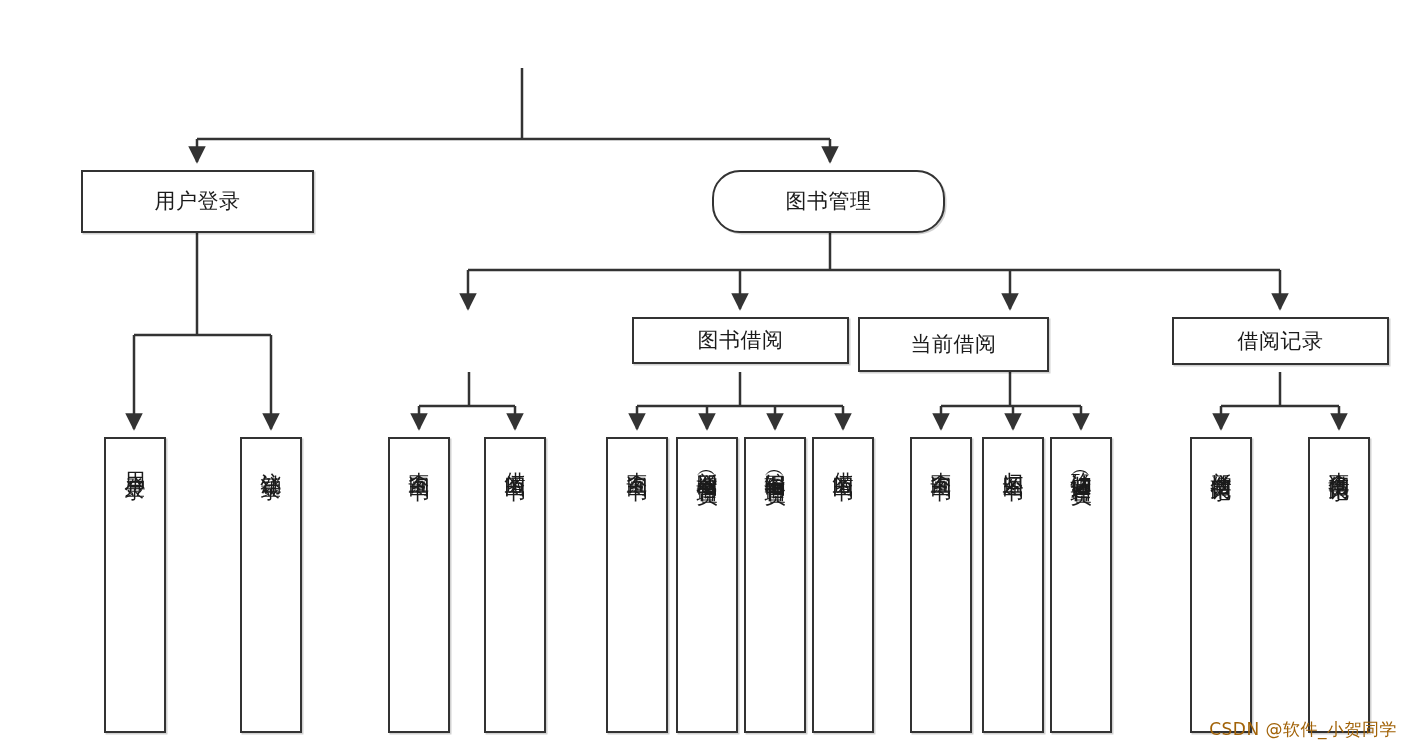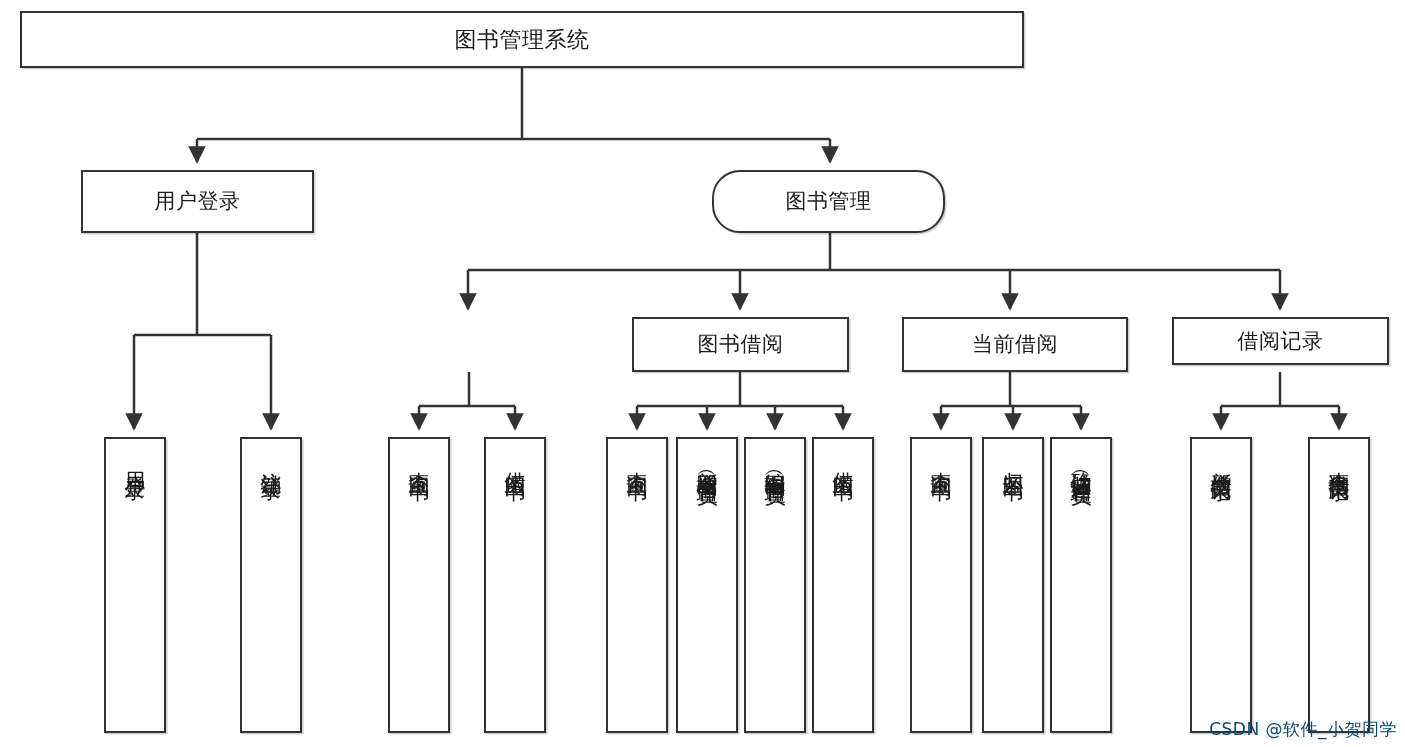--- a/index.html
+++ b/index.html
@@ -63,21 +63,21 @@
     white-space: nowrap;
   }
   .node.v.tall .lbl {
     letter-spacing: 2px;
   }
   #watermark {
     position: absolute;
     right: 8px;
     bottom: 6px;
     font-size: 17px;
-    color: #0c4a6e;
+    color: #a16207;
     white-space: nowrap;
     letter-spacing: 0.5px;
   }
 </style>
 </head>
 <body>
 
 <div id="canvas">
 
   <svg id="edges" viewBox="0 0 1405 747" width="1405" height="747" aria-hidden="true">
@@ -124,35 +124,32 @@
       <path d="M 1013 406 L 1013 429" marker-end="url(#arrow)"></path>
       <path d="M 1081 406 L 1081 429" marker-end="url(#arrow)"></path>
 
       <path d="M 1280 372 L 1280 406"></path>
       <path d="M 1221 406 L 1339 406"></path>
       <path d="M 1221 406 L 1221 429" marker-end="url(#arrow)"></path>
       <path d="M 1339 406 L 1339 429" marker-end="url(#arrow)"></path>
     </g>
   </svg>
 
-  <div class="node root" id="n-root" style="left: 20px; top: 11px; width: 1004px; height: 57px;">
-    <span class="lbl">图书管理系统</span>
-  </div>
 
   <div class="node h" id="n-l2-0" style="left: 81px; top: 170px; width: 233px; height: 63px;">
     <span class="lbl">用户登录</span>
   </div>
   <div class="node h" id="n-l2-1" style="left: 712px; top: 170px; width: 233px; height: 63px; border-radius: 28px;">
     <span class="lbl">图书管理</span>
   </div>
 
-  <div class="node h" id="n-l3-1" style="left: 632px; top: 317px; width: 217px; height: 55px;">
+  <div class="node h" id="n-l3-1" style="left: 632px; top: 317px; width: 217px; height: 47px;">
     <span class="lbl">图书借阅</span>
   </div>
-  <div class="node h" id="n-l3-2" style="left: 902px; top: 317px; width: 226px; height: 55px;">
+  <div class="node h" id="n-l3-2" style="left: 858px; top: 317px; width: 191px; height: 55px;">
     <span class="lbl">当前借阅</span>
   </div>
   <div class="node h" id="n-l3-3" style="left: 1172px; top: 317px; width: 217px; height: 48px;">
     <span class="lbl">借阅记录</span>
   </div>
 
   <div class="node v" id="n-lf-0" style="left: 104px; top: 437px; width: 62px; height: 296px;">
     <span class="lbl">用户登录</span>
   </div>
   <div class="node v" id="n-lf-1" style="left: 240px; top: 437px; width: 62px; height: 296px;">

